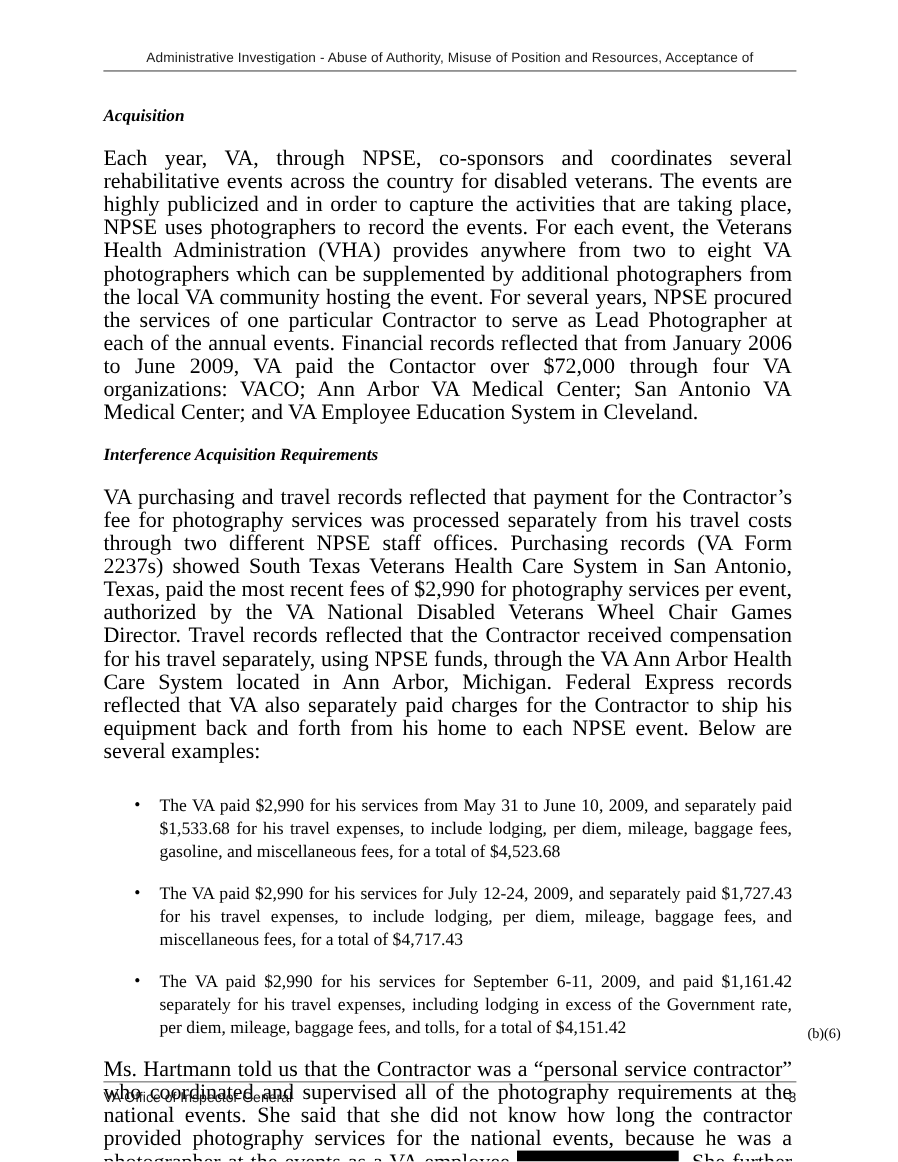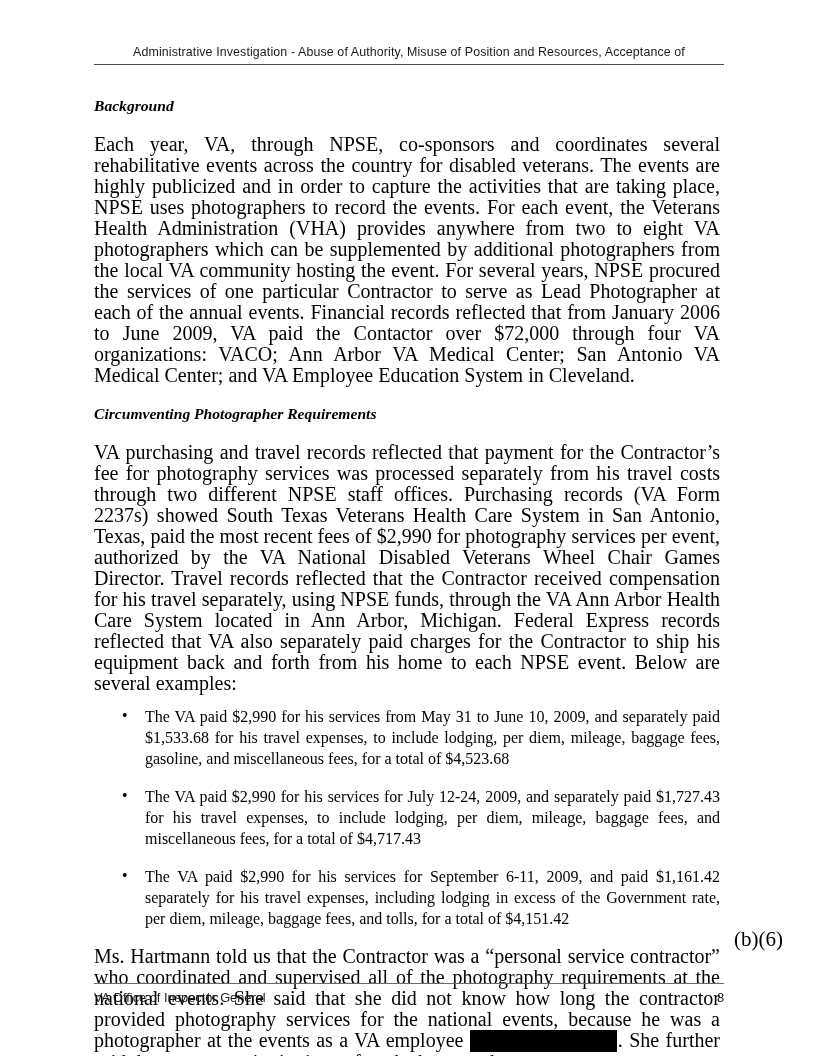--- a/index.html
+++ b/index.html
@@ -54,21 +54,21 @@
   }
 
   p.para {
     margin: 0 0 18px 0;
     font-size: 20px;
     line-height: 21px;
     text-align: justify;
     text-justify: inter-word;
     hyphens: none;
   }
-  p.para.tight { margin-bottom: 12px; }
+  p.para.tight { margin-bottom: 28px; }
 
   
   ul.bullets {
     list-style: none;
     margin: 0 0 14px 0;
     padding: 0;
   }
   ul.bullets li {
     position: relative;
     margin: 0 0 17px 0;
@@ -95,21 +95,21 @@
     width: 147px;
     height: 22px;
     background: #000000;
     vertical-align: -5px;
     margin-right: 1px;
   }
   .exemption-mark {
     position: absolute;
     left: 734px;
     top: 929px;
-    font-size: 21px;
+    font-size: 13px;
     line-height: 21px;
     white-space: nowrap;
   }
 
   
   .footer {
     position: absolute;
     left: 94px;
     top: 983px;
     width: 630px;
@@ -133,25 +133,25 @@
 
 <div class="page">
 
   <div class="header">
     <div class="header-line">Administrative Investigation - Abuse of Authority, Misuse of Position and Resources, Acceptance of</div>
     <div class="header-rule"></div>
   </div>
 
   <div class="body-col">
 
-    <h2 class="section-heading">Background</h2>
+    <h2 class="section-heading">Acquisition</h2>
 
     <p class="para">Each year, VA, through NPSE, co-sponsors and coordinates several rehabilitative events across the country for disabled veterans. The events are highly publicized and in order to capture the activities that are taking place, NPSE uses photographers to record the events. For each event, the Veterans Health Administration (VHA) provides anywhere from two to eight VA photographers which can be supplemented by additional photographers from the local VA community hosting the event.  For several years, NPSE procured the services of one particular Contractor to serve as Lead Photographer at each of the annual events.  Financial records reflected that from January 2006 to June 2009, VA paid the Contactor over $72,000 through four VA organizations: VACO; Ann Arbor VA Medical Center; San Antonio VA Medical Center; and VA Employee Education System in Cleveland.</p>
 
-    <h2 class="section-heading">Circumventing Photographer Requirements</h2>
+    <h2 class="section-heading">Interference Acquisition Requirements</h2>
 
     <p class="para tight">VA purchasing and travel records reflected that payment for the Contractor’s fee for photography services was processed separately from his travel costs through two different NPSE staff offices.  Purchasing records (VA Form 2237s) showed South Texas Veterans Health Care System in San Antonio, Texas, paid the most recent fees of $2,990 for photography services per event, authorized by the VA National Disabled Veterans Wheel Chair Games Director.  Travel records reflected that the Contractor received compensation for his travel separately, using NPSE funds, through the VA Ann Arbor Health Care System located in Ann Arbor, Michigan.  Federal Express records reflected that VA also separately paid charges for the Contractor to ship his equipment back and forth from his home to each NPSE event.  Below are several examples:</p>
 
     <ul class="bullets">
       <li>
         <span class="bullet-glyph">•</span>
         <span>The VA paid $2,990 for his services from May 31 to June 10, 2009, and separately paid $1,533.68 for his travel expenses, to include lodging, per diem, mileage, baggage fees, gasoline, and miscellaneous fees, for a total of $4,523.68</span>
       </li>
       <li>
         <span class="bullet-glyph">•</span>

